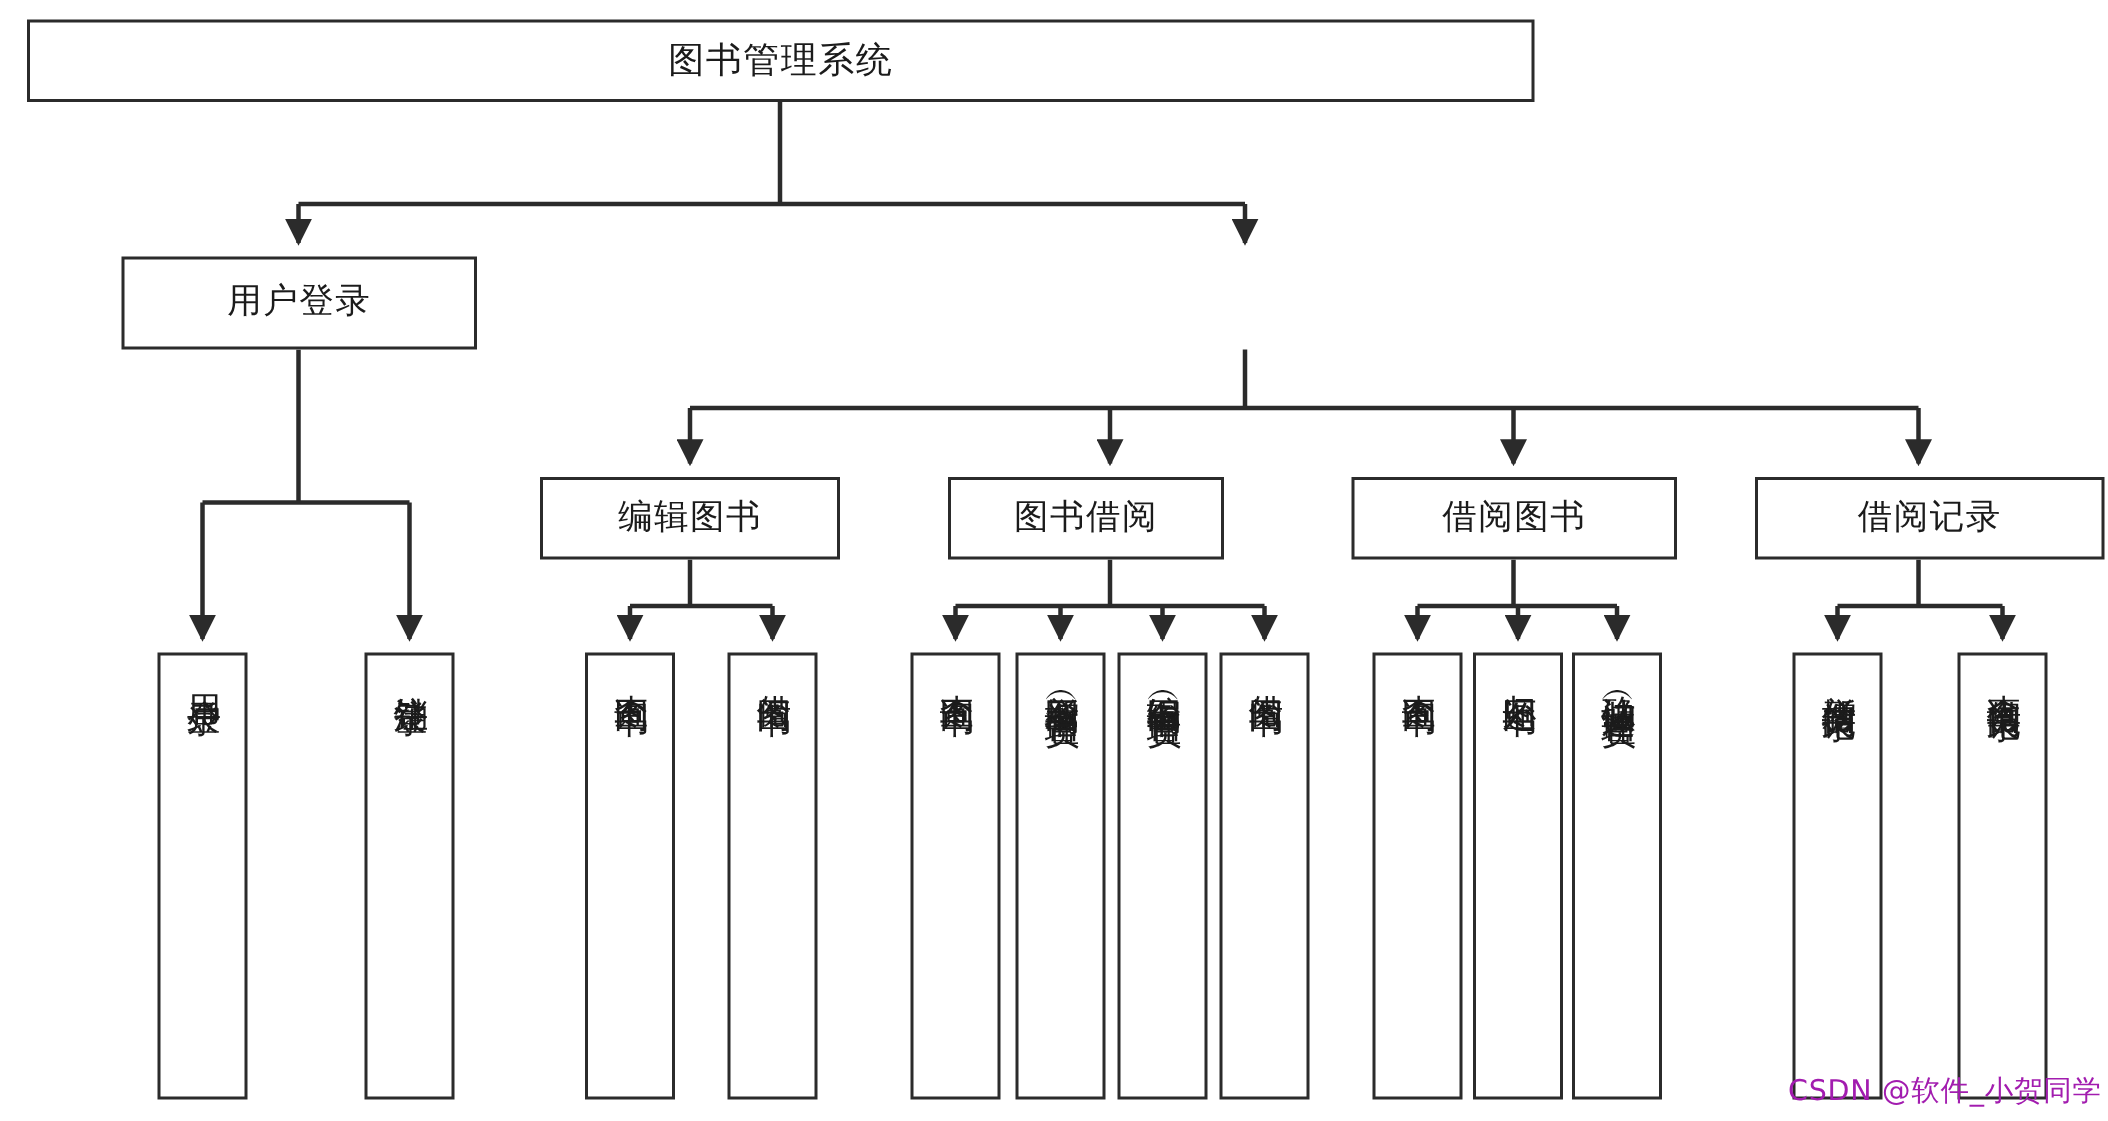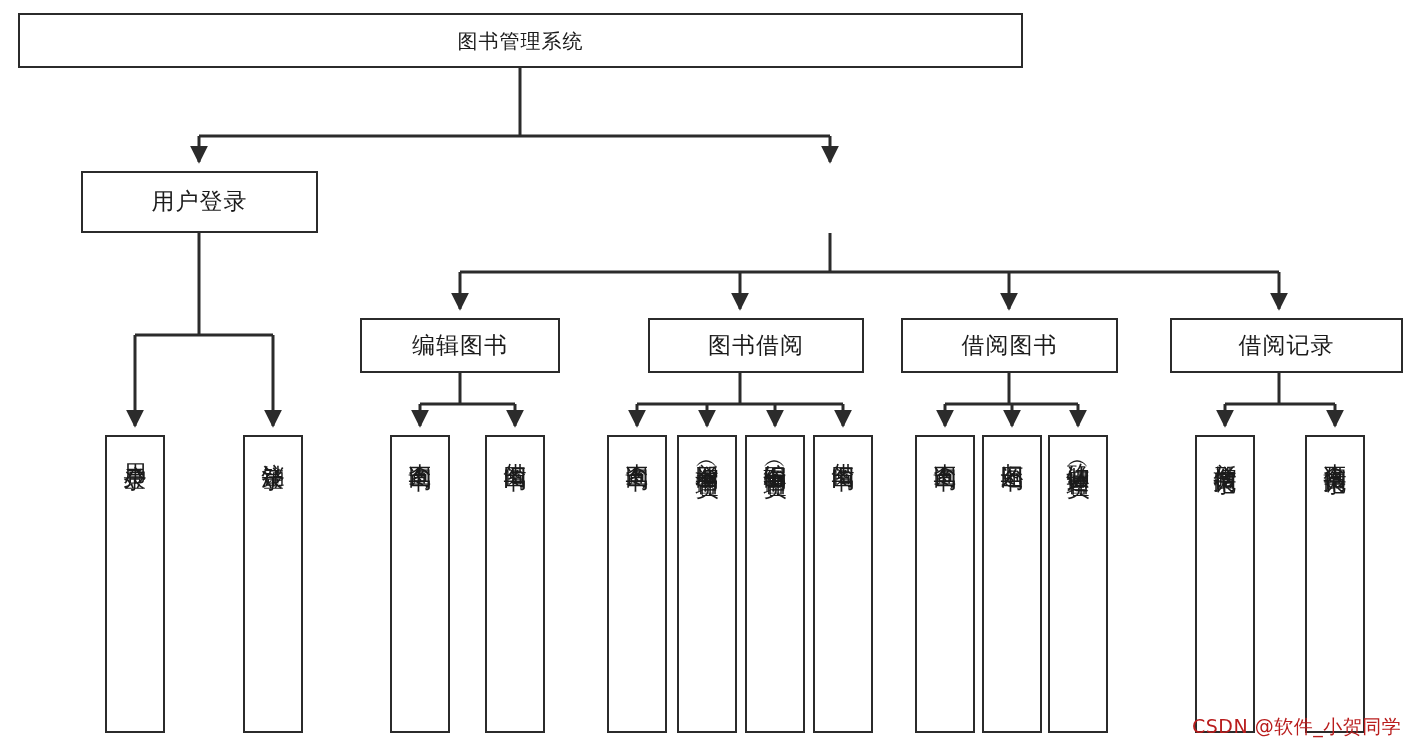--- a/index.html
+++ b/index.html
@@ -49,26 +49,26 @@
   }
   .node.vert .vlabel {
     writing-mode: vertical-rl;
     text-orientation: upright;
     font-size: 23px;
     line-height: 1.18;
     letter-spacing: 2px;
     white-space: nowrap;
   }
   .node.root {
-    font-size: 20px;
+    font-size: 24px;
   }
   .watermark {
     position: absolute;
     font-size: 19px;
-    color: #b91c1c;
+    color: #a21caf;
     white-space: nowrap;
     letter-spacing: 0.5px;
     user-select: none;
   }
 </style>
 </head>
 <body>
 
 <div id="canvas">
 
@@ -126,21 +126,21 @@
     <span>图书管理系统</span>
   </div>
 
   <div class="node horiz" style="left:81px; top:171px; width:237px; height:62px;">
     <span>用户登录</span>
   </div>
 
   <div class="node horiz" style="left:360px; top:318px; width:200px; height:55px;">
     <span>编辑图书</span>
   </div>
-  <div class="node horiz" style="left:648px; top:318px; width:216px; height:55px;">
+  <div class="node horiz" style="left:632px; top:318px; width:184px; height:55px;">
     <span>图书借阅</span>
   </div>
   <div class="node horiz" style="left:901px; top:318px; width:217px; height:55px;">
     <span>借阅图书</span>
   </div>
   <div class="node horiz" style="left:1170px; top:318px; width:233px; height:55px;">
     <span>借阅记录</span>
   </div>
 
   <div class="node vert" style="left:105px; top:435px; width:60px; height:298px;">

